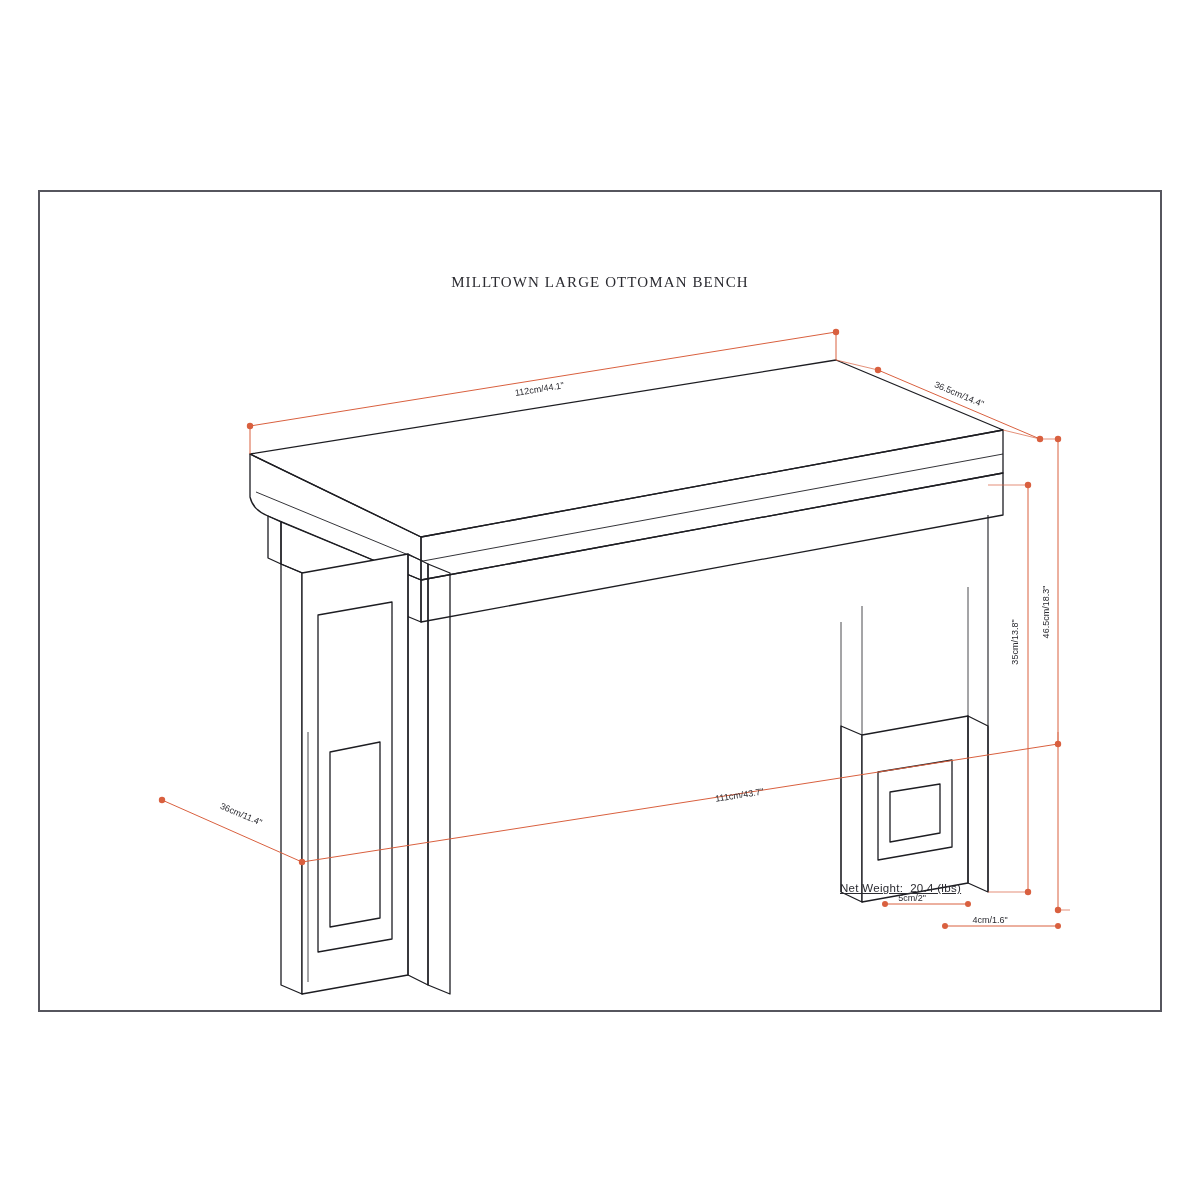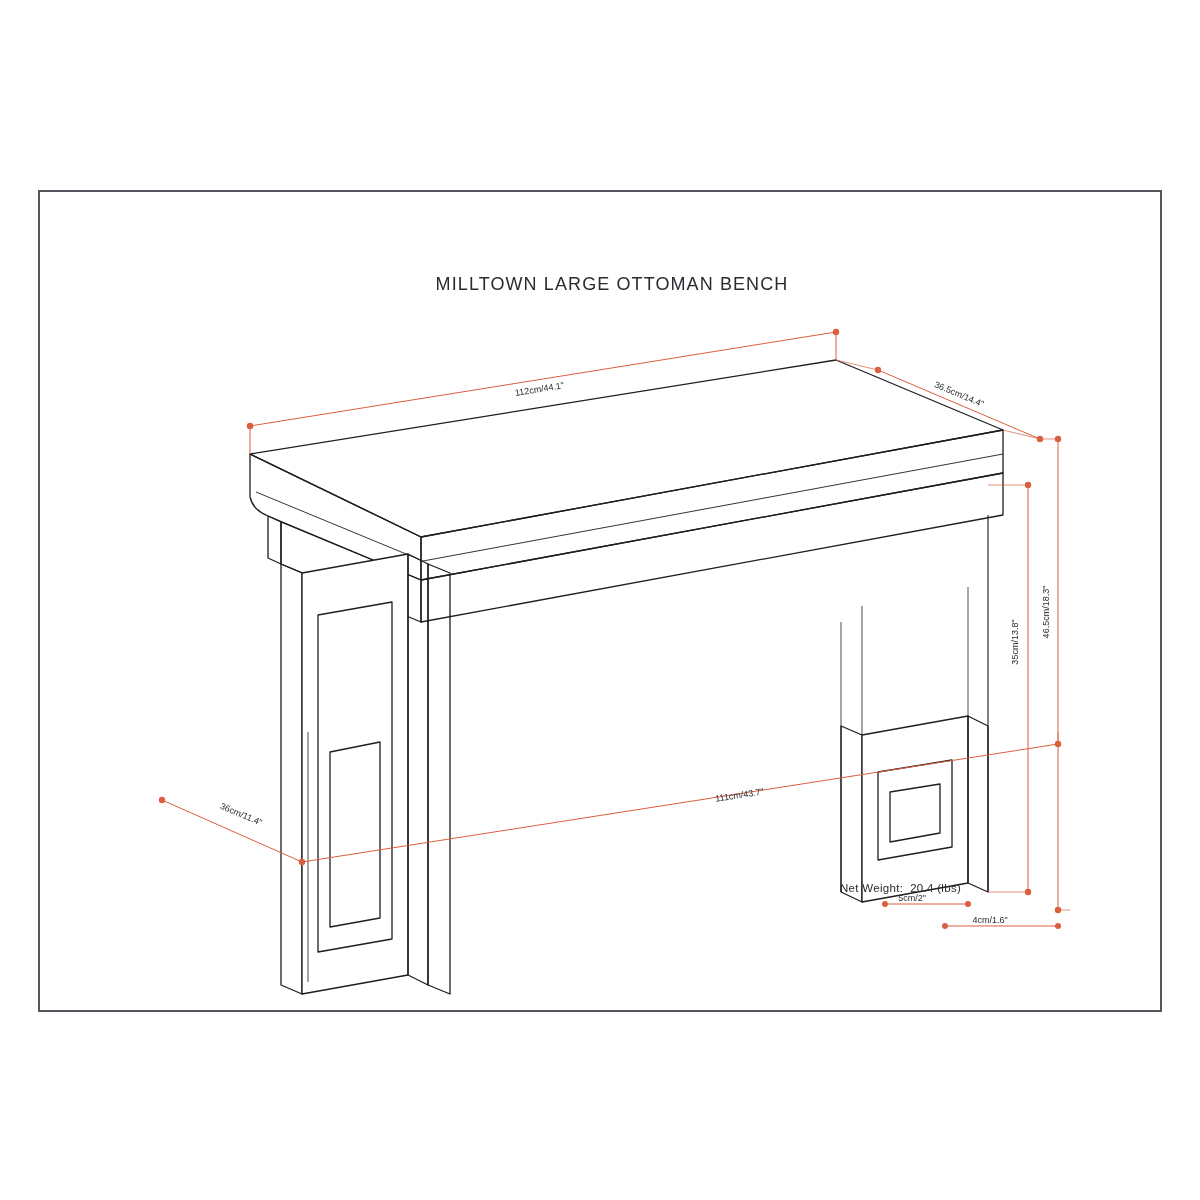--- a/index.html
+++ b/index.html
@@ -24,37 +24,38 @@
     left: 38px;
     top: 190px;
     width: 1124px;
     height: 822px;
     border: 2px solid #56565e;
     background: #ffffff;
     box-sizing: border-box;
   }
   .title {
     position: absolute;
-    left: 12px;
+    left: 0;
     top: 82px;
     width: 100%;
     text-align: center;
-    font-size: 18px;
+    font-size: 15px;
     letter-spacing: 1.1px;
     color: #2b2b31;
-    font-family: Liberation Sans, sans-serif;
+    font-family: Liberation Serif, serif;
   }
   .net-weight {
     position: absolute;
     left: 800px;
     top: 690px;
     font-size: 11.5px;
     letter-spacing: 0.3px;
     color: #2b2b31;
     white-space: pre;
+    text-decoration: underline;
   }
   svg.drawing {
     position: absolute;
     left: 0;
     top: 0;
     width: 1124px;
     height: 822px;
   }
   .dim-label {
     font-family: "Liberation Sans", sans-serif;

